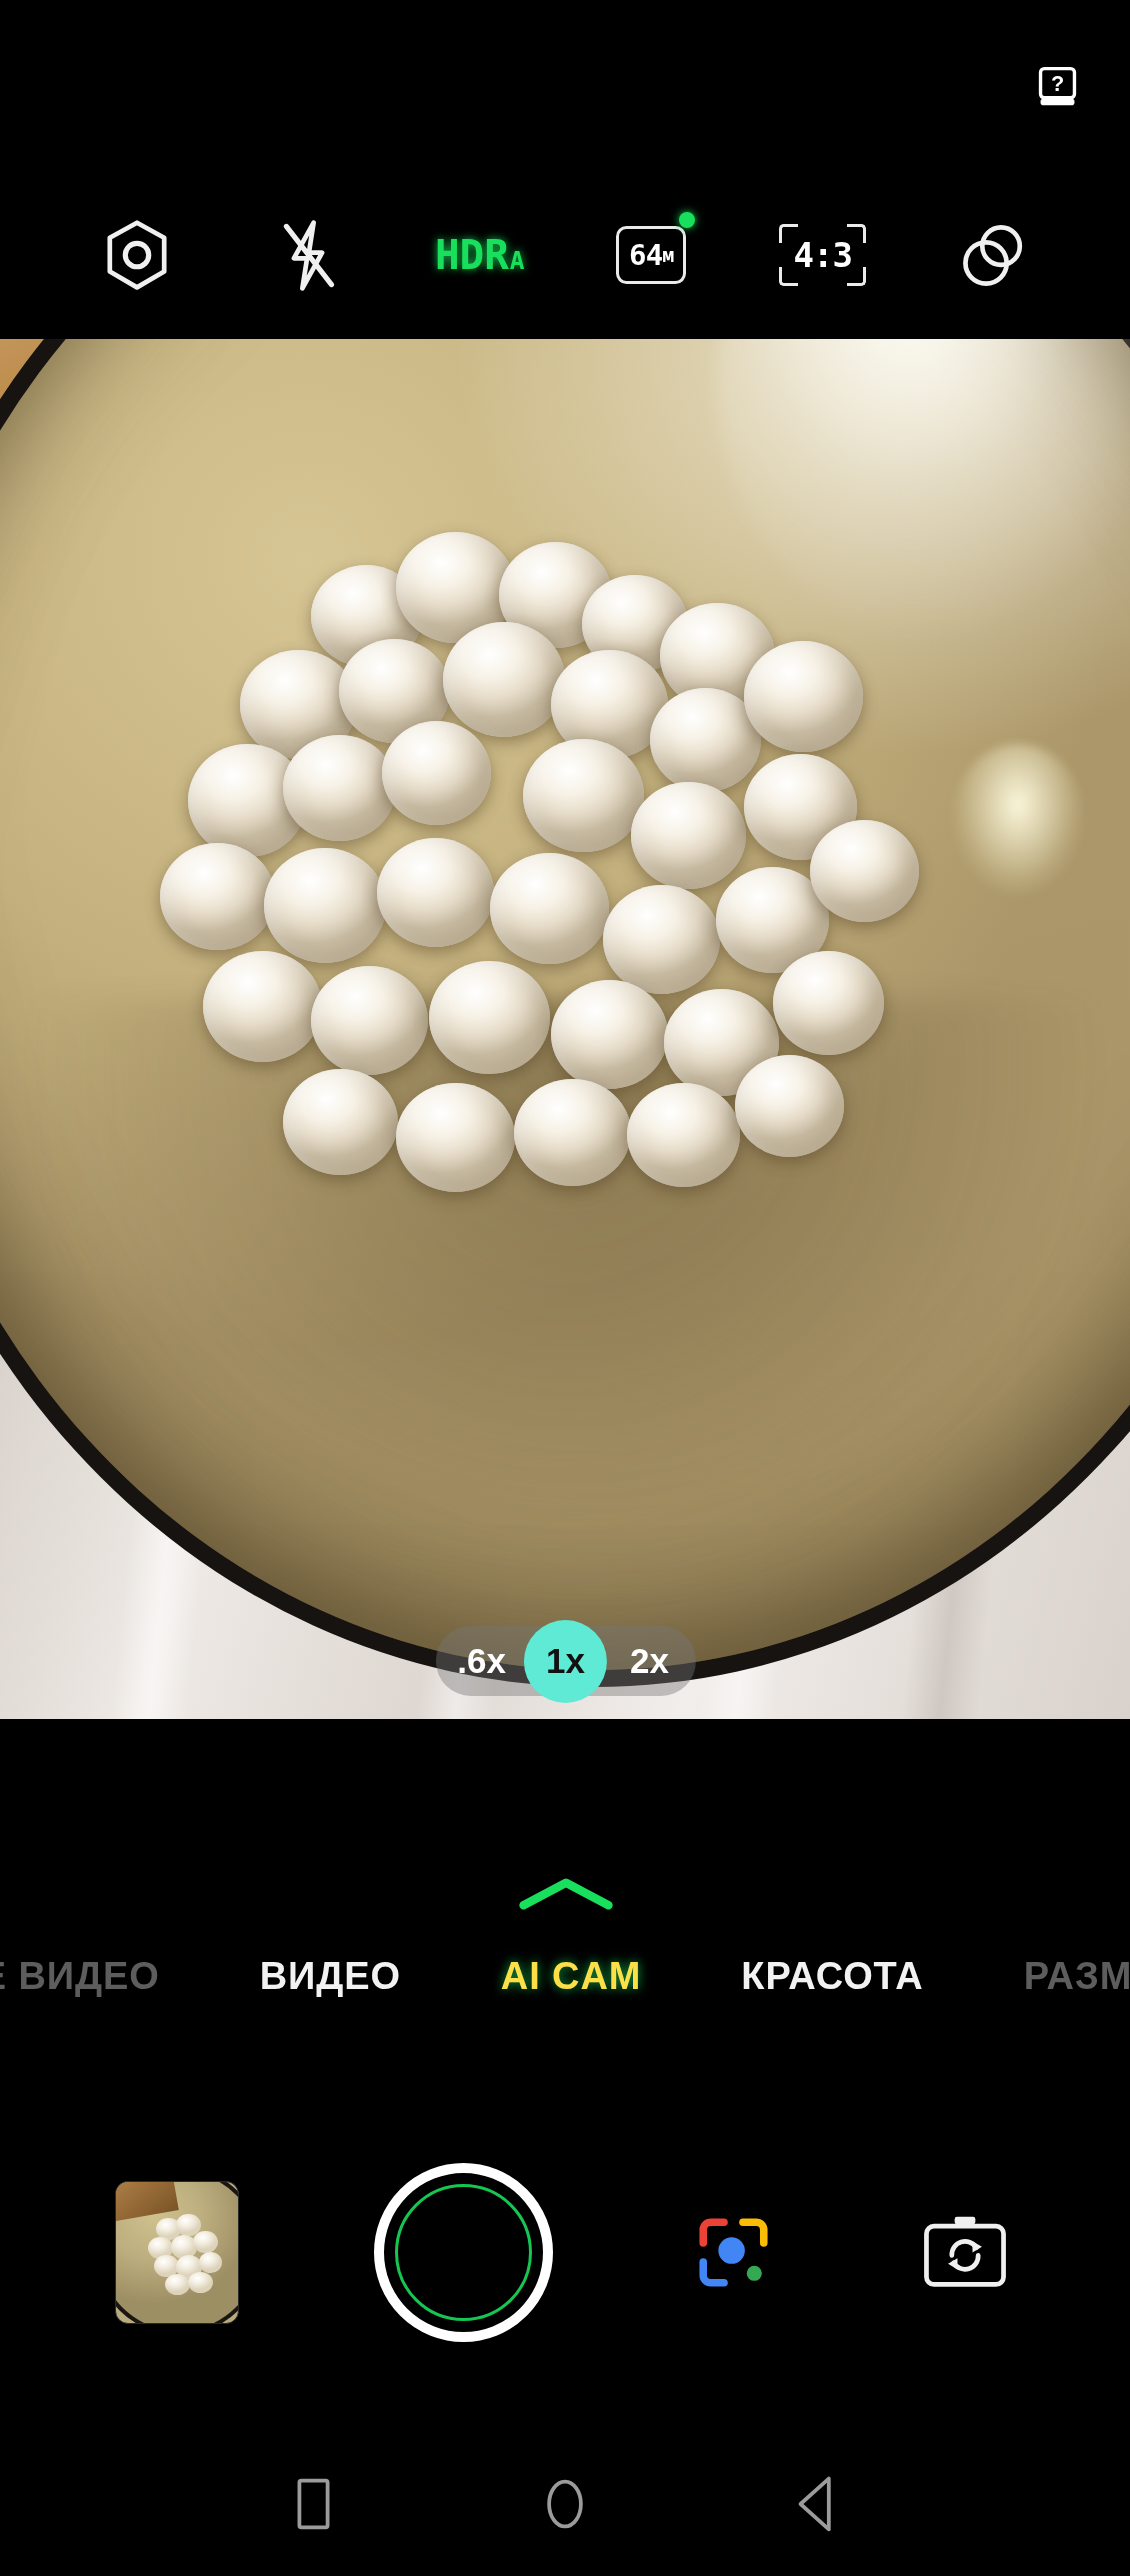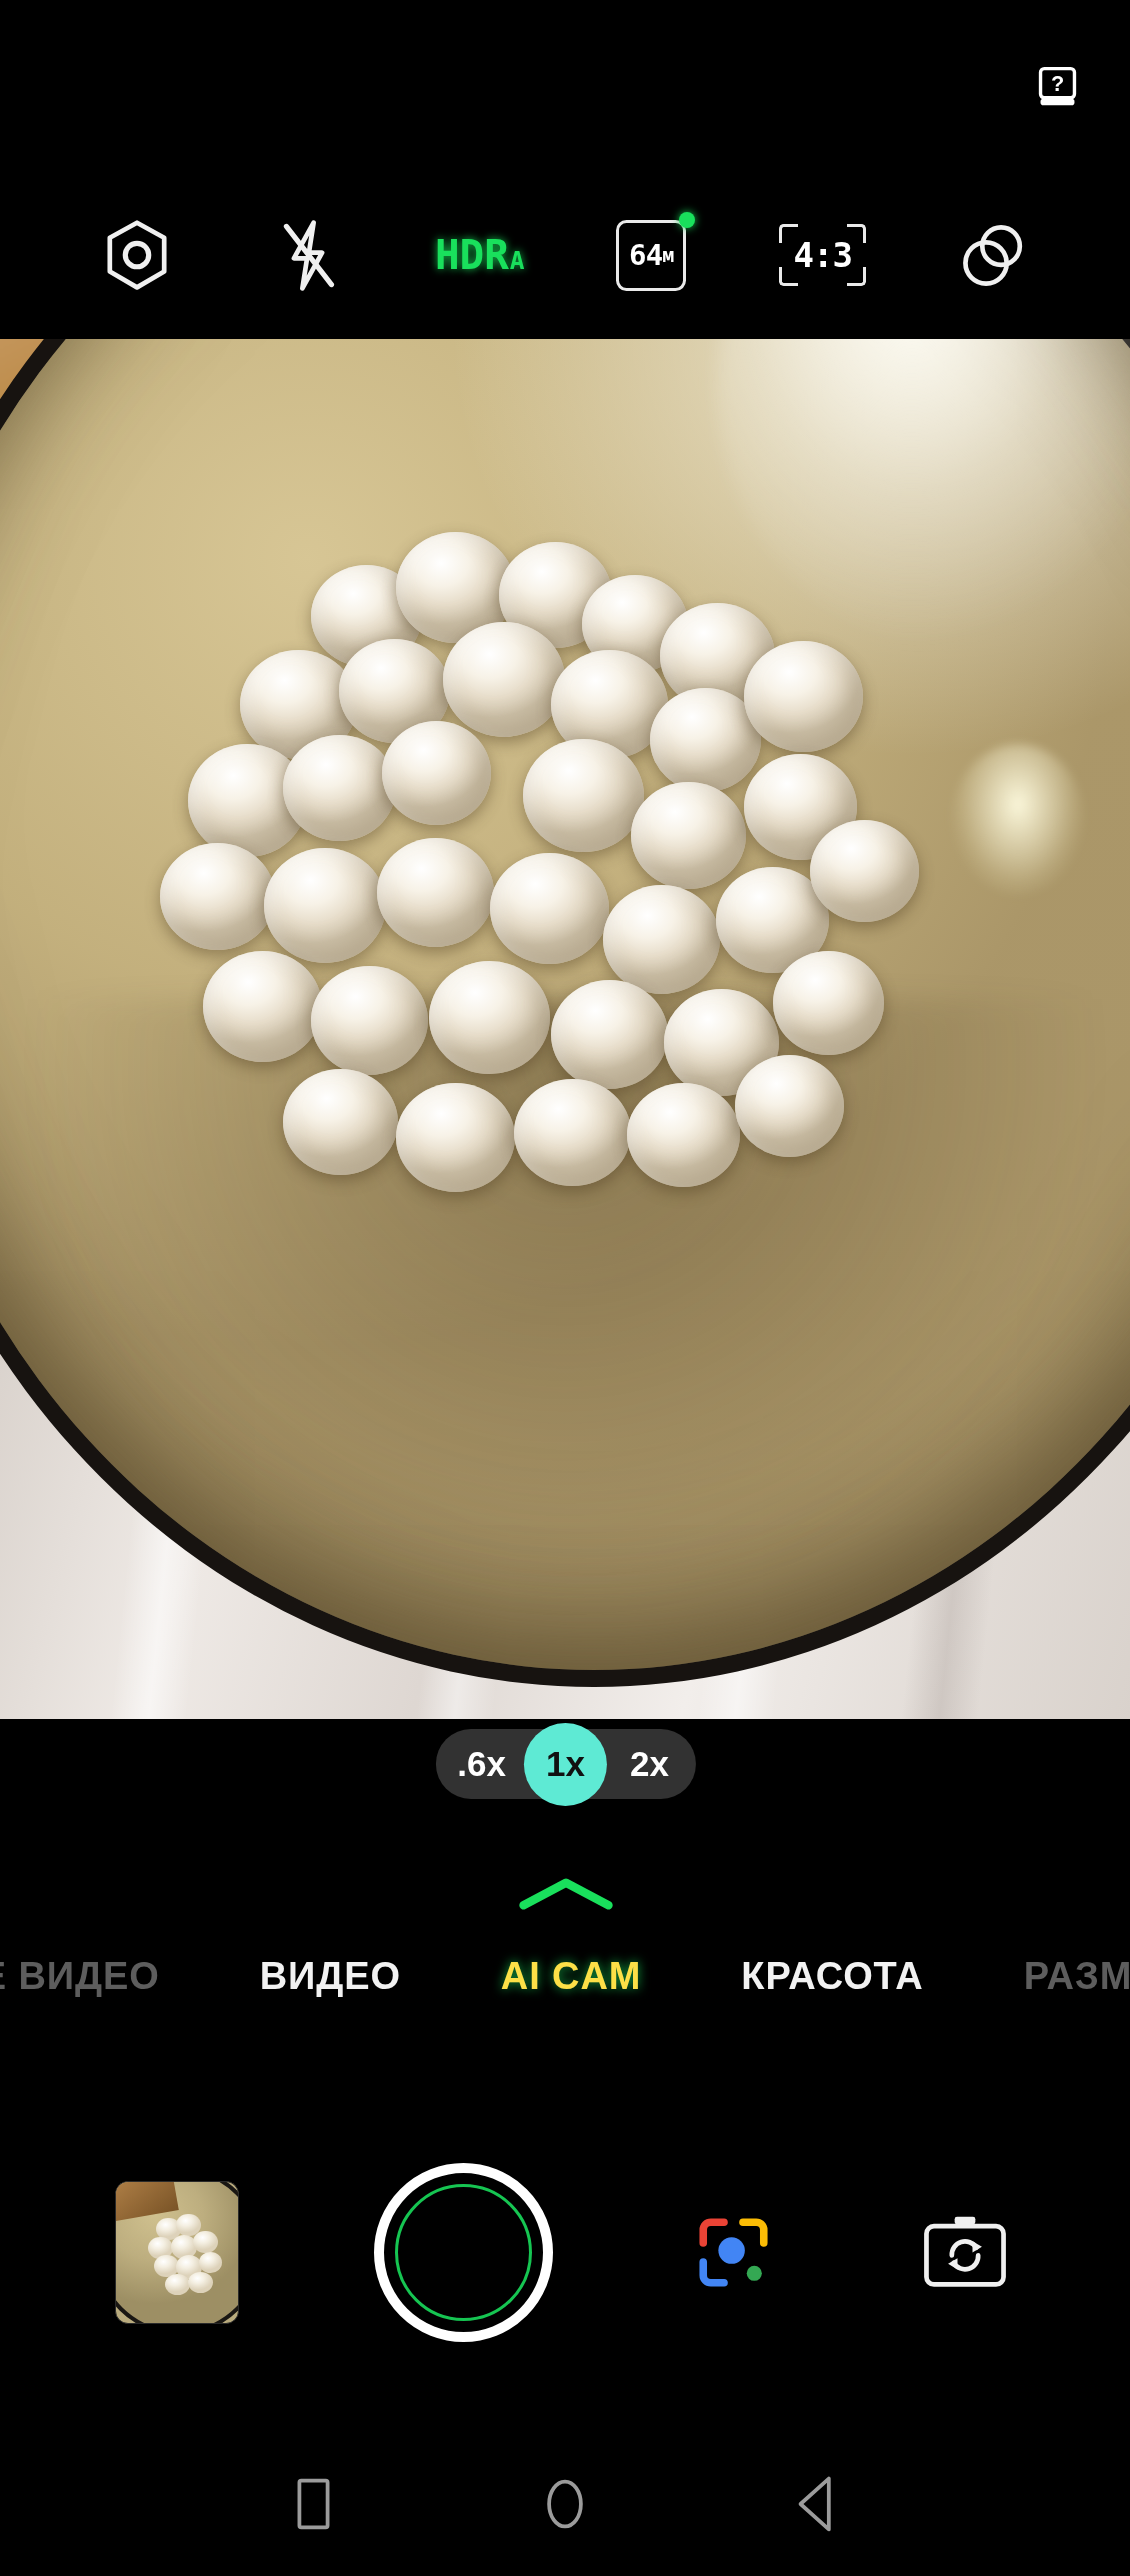--- a/index.html
+++ b/index.html
@@ -39,21 +39,21 @@
     font-family:"DejaVu Sans Mono", monospace;
     font-weight:bold;
     font-size:41px;
     letter-spacing:0px;
     color:#19e05c;
     text-shadow:0 0 8.5px rgba(25,224,92,.85);
     display:flex; align-items:baseline;
   }
   .hdr-text .sub{ font-size:24.5px; margin-left:0.9px; }
   .res-box{
-    width:70px; height:71px;
+    width:70px; height:58px;
     border:3.8px solid #eaeaea; border-radius:10.4px;
     display:flex; align-items:center; justify-content:center;
     font-family:"DejaVu Sans Mono", monospace;
     font-weight:bold; font-size:29px; letter-spacing:-0.9px;
     color:#fff;
   }
   .res-box .mm{ font-size:20px; }
   .green-dot{
     position:absolute; right:5.7px; top:5.7px;
     width:16px; height:16px; border-radius:50%;
@@ -143,21 +143,21 @@
   .d{
     position:absolute; border-radius:50%;
     background:
       radial-gradient(ellipse 60% 55% at 38% 28%, #ffffff 0%, #f7f2e7 38%, #e6dcc9 70%, #cfc3ab 100%);
     box-shadow:0 5.7px 15px rgba(80,62,34,.45), inset -9.4px -13px 24.5px rgba(150,135,106,.45), inset 7.5px 7.5px 17px rgba(255,255,255,.55);
   }
 
   
   .zoom-bar{
     position:absolute; left:50%; transform:translateX(-50%);
-    top:1729px;
+    top:1626px;
     display:flex; align-items:center;
     background:rgba(120,120,120,.42);
     border-radius:41px;
     padding:0 5.7px; height:70px;
   }
   .zchip{
     min-width:81px; height:70px;
     display:flex; align-items:center; justify-content:center;
     font-size:35px; font-weight:bold; color:#fff;
     cursor:pointer;

